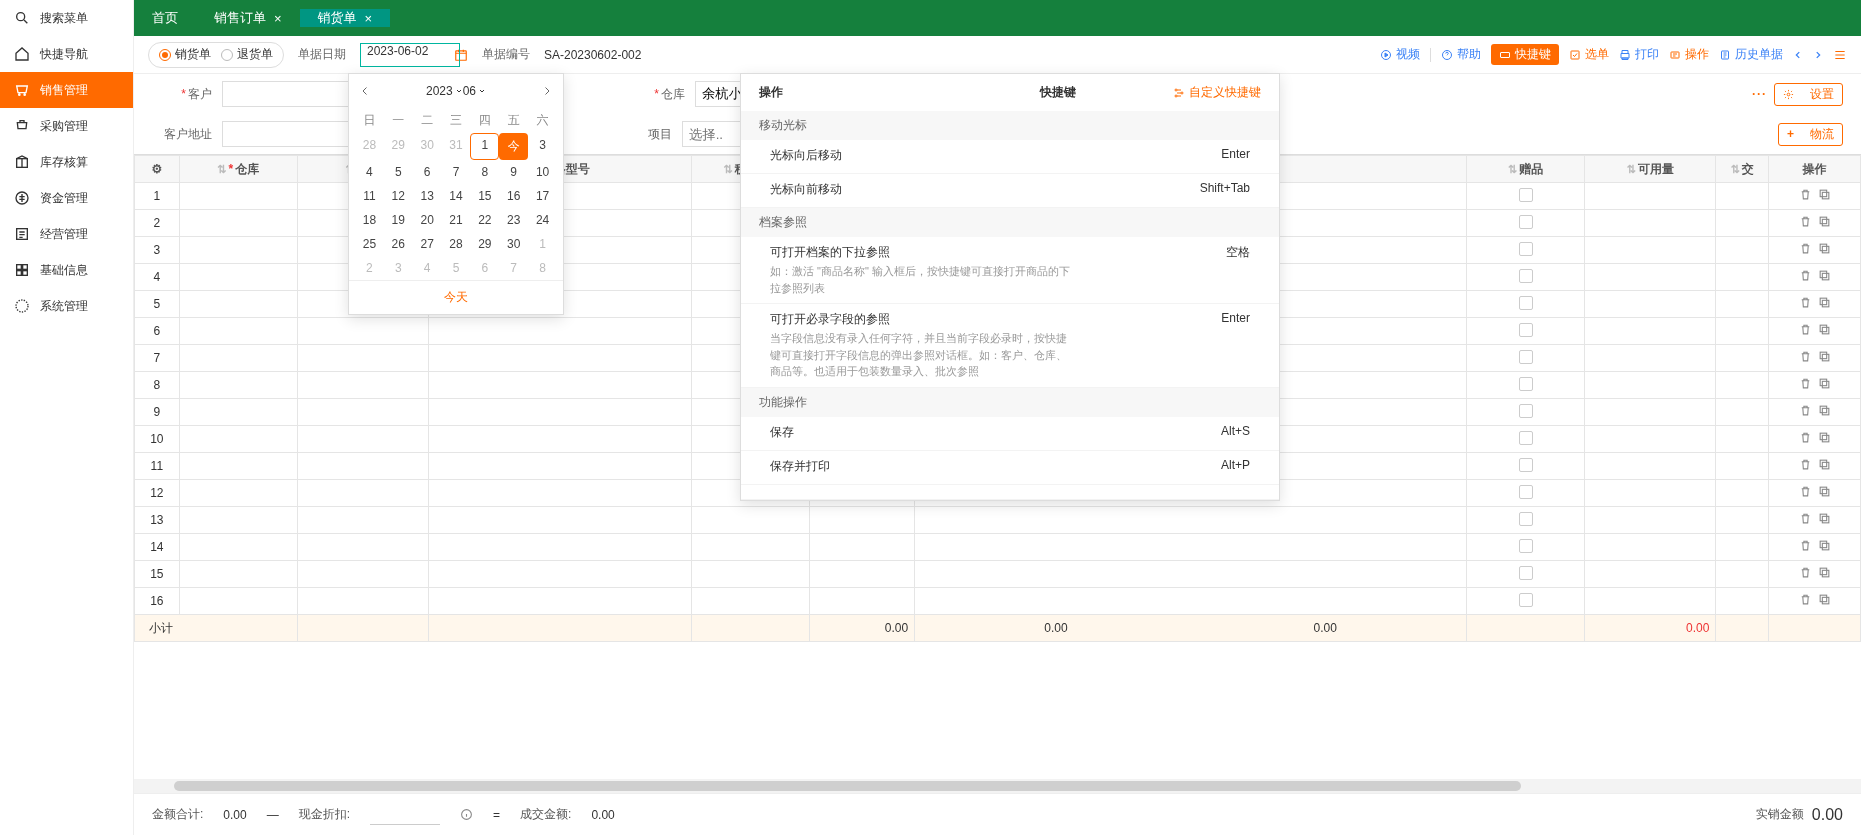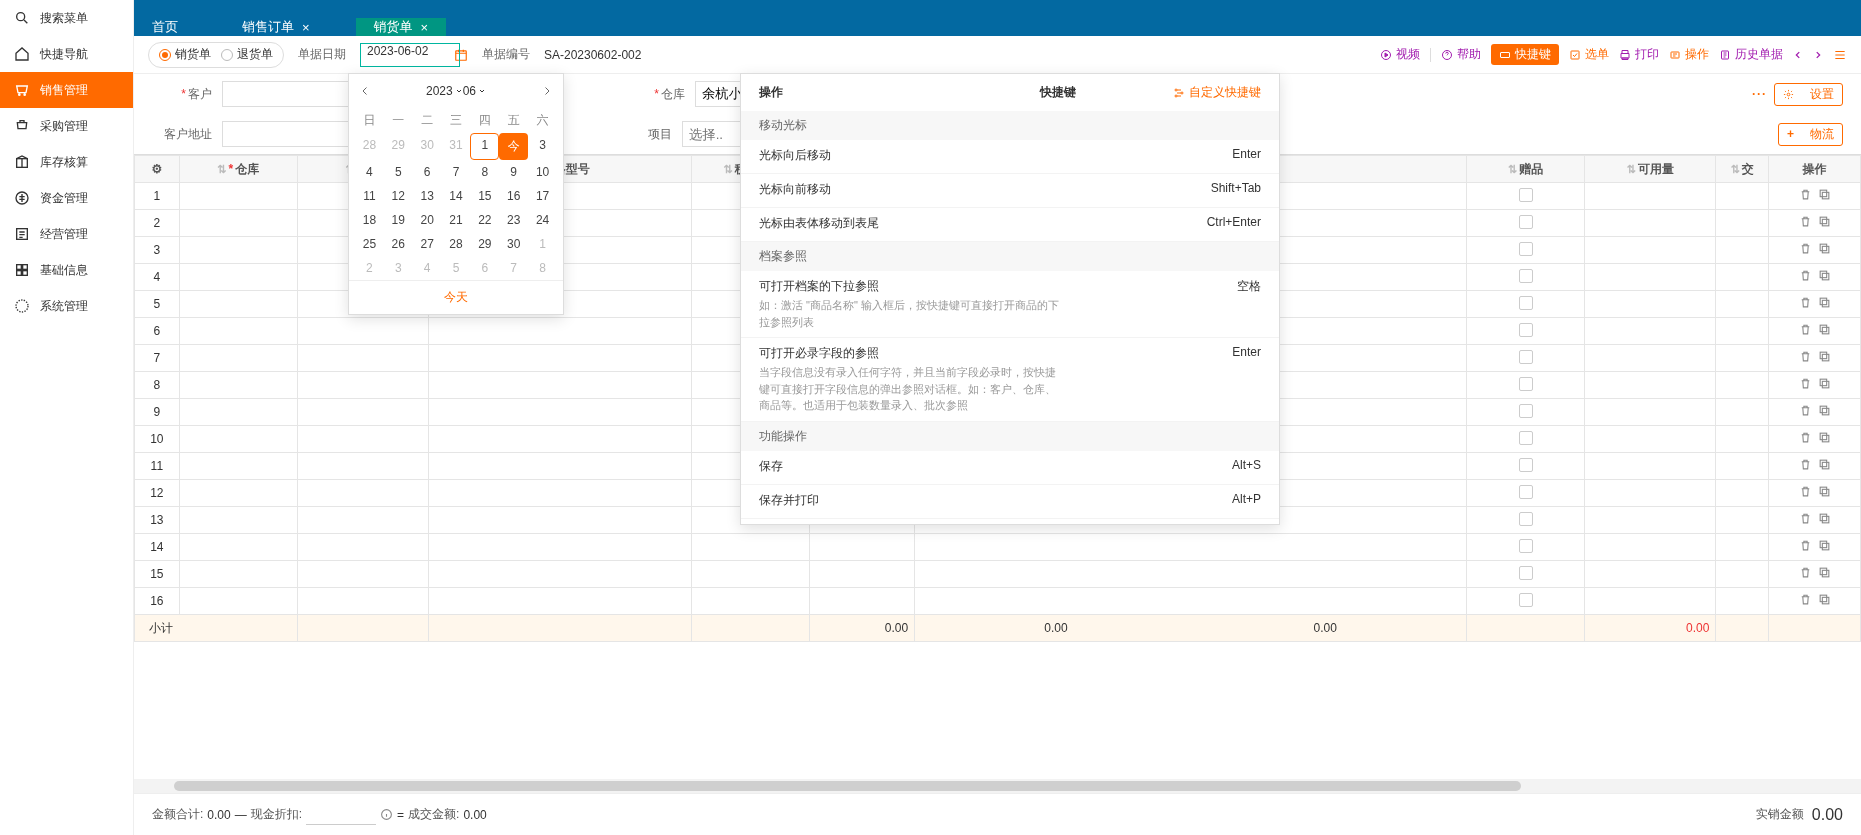--- a/index.html
+++ b/index.html
@@ -11,38 +11,38 @@
 .sidebar { width: 134px; background: #fff; border-right: 1px solid #eee; }
 .sidebar-item { display: flex; align-items: center; gap: 10px; height: 36px; padding: 0 14px; color: #333; cursor: pointer; }
 .sidebar-item.active { background: #ff6a00; color: #fff; }
 .sidebar-icon { width: 16px; height: 16px; display: inline-flex; align-items: center; justify-content: center; }
 .sidebar-icon svg { width: 16px; height: 16px; }
 
 
 .main { flex: 1; display: flex; flex-direction: column; min-width: 0; }
 
 
-.tabstrip { height: 36px; background: #0369a1; display: flex; align-items: flex-end; gap: 28px; }
+.tabstrip { height: 36px; background: #15803d; display: flex; align-items: center; }
 .tab { display: flex; align-items: center; gap: 8px; padding: 0 18px; color: #fff; cursor: pointer; font-size: 13px; }
 .tab.active { background: #009682; }
 .tab .close { font-size: 13px; cursor: pointer; }
 
 
 .docbar { height: 38px; border-bottom: 1px solid #eee; display: flex; align-items: center; padding: 0 14px; gap: 14px; font-size: 12px; background: #fff; position: relative; }
 .doc-left { display: flex; align-items: center; gap: 14px; }
 .doc-type { display: flex; align-items: center; gap: 10px; border: 1px solid #ddd; border-radius: 14px; padding: 2px 10px; height: 26px; }
 .radio { display: inline-flex; align-items: center; gap: 4px; cursor: pointer; }
 .radio-dot { width: 12px; height: 12px; border: 1px solid #bbb; border-radius: 50%; display: inline-flex; align-items: center; justify-content: center; }
 .radio.sel .radio-dot { border-color: #ff6a00; }
 .radio.sel .radio-dot::after { content: ""; width: 6px; height: 6px; background: #ff6a00; border-radius: 50%; }
 .field-label { color: #666; }
 .date-input { border: 1px solid #00b6a0; height: 24px; padding: 0 24px 0 6px; width: 100px; position: relative; color: #333; }
 .cal-icon { color: #ff6a00; margin-left: -20px; }
 .doc-right { margin-left: auto; display: flex; align-items: center; gap: 10px; }
-.tool-link { display: inline-flex; align-items: center; gap: 4px; color: #a21caf; cursor: pointer; }
+.tool-link { display: inline-flex; align-items: center; gap: 4px; color: #3b82f6; cursor: pointer; }
 .tool-link.orange { color: #ff6a00; }
 .btn-orange { background: #ff6a00; color: #fff; border-radius: 3px; padding: 2px 8px; display: inline-flex; align-items: center; gap: 4px; cursor: pointer; }
 .divider-v { width: 1px; height: 14px; background: #ddd; }
 
 
 .formrow { height: 40px; display: flex; align-items: center; padding: 0 18px; gap: 10px; font-size: 12px; position: relative; }
 .req { color: #e33; margin-right: 2px; }
 .form-label { color: #666; width: 60px; text-align: right; }
 .form-input, .form-select { border: 1px solid #ddd; height: 26px; padding: 0 6px; width: 160px; }
 .action-dots { color: #ff6a00; cursor: pointer; font-weight: bold; letter-spacing: 1px; padding: 0 4px; }
@@ -61,21 +61,21 @@
 tr.subtotal td { background: #fff7ec; font-weight: 500; }
 tr.subtotal td:first-child { text-align: left; padding-left: 14px; }
 .num-right { text-align: right; }
 .num-red { color: #e33; }
 .checkbox-box { width: 14px; height: 14px; border: 1px solid #ccc; border-radius: 2px; display: inline-block; }
 
 .hscroll { height: 14px; background: #f3f3f3; position: relative; }
 .hscroll-thumb { position: absolute; top: 2px; left: 40px; width: 78%; height: 10px; background: #cfcfcf; border-radius: 5px; }
 
 
-.footer { height: 42px; border-top: 1px solid #eee; display: flex; align-items: center; padding: 0 18px; gap: 4px; font-size: 12px; color: #333; }
+.footer { height: 42px; border-top: 1px solid #eee; display: flex; align-items: center; padding: 0 18px; gap: 20px; font-size: 12px; color: #333; }
 .footer .lbl { color: #555; }
 .footer .val { font-weight: 500; }
 .underline-input { border: none; border-bottom: 1px solid #ccc; width: 70px; height: 20px; }
 .footer-right { margin-left: auto; display: flex; align-items: center; gap: 8px; }
 
 
 .calendar { position: absolute; top: 73px; left: 348px; z-index: 50; width: 216px; background: #fff; border: 1px solid #ddd; box-shadow: 0 4px 14px rgba(0,0,0,.12); }
 .cal-head { height: 34px; display: flex; align-items: center; justify-content: space-between; padding: 0 10px; }
 .cal-nav { cursor: pointer; color: #666; font-size: 14px; }
 .cal-title { display: flex; }
@@ -87,21 +87,21 @@
 .cal-grid .day.today { background: #ff6a00; color: #fff; border-radius: 4px; }
 .cal-grid .day.sel { border: 1px solid #ff6a00; border-radius: 4px; padding: 4px 0; }
 .cal-foot { text-align: center; padding: 8px 0; color: #ff6a00; cursor: pointer; border-top: 1px solid #eee; }
 
 
 .shortcut-panel { position: absolute; top: 73px; left: 740px; z-index: 50; width: 540px; max-height: 452px; background: #fff; border: 1px solid #ddd; box-shadow: 0 4px 14px rgba(0,0,0,.12); overflow-y: auto; }
 .sp-head { display: flex; justify-content: space-between; align-items: center; padding: 10px 18px; }
 .sp-head .t1 { font-weight: 600; }
 .sp-head .custom { color: #ff6a00; display: inline-flex; align-items: center; gap: 4px; cursor: pointer; }
 .sp-section { background: #f7f7f7; padding: 6px 18px; color: #666; }
-.sp-row { display: flex; justify-content: space-between; padding: 7px 18px; border-bottom: 1px solid #f3f3f3; }
+.sp-row { display: flex; justify-content: space-between; padding: 7px 29px; border-bottom: 1px solid #f3f3f3; }
 .sp-row .desc { max-width: 300px; color: #999; font-size: 11px; line-height: 1.5; }
 .sp-row .name { color: #333; margin-bottom: 2px; }
 
 svg { display: block; }
 </style>
 </head>
 <body>
 
 <div class="app">
 
@@ -898,26 +898,20 @@
           <div class="name">光标向后移动</div>
         </div>
         <div>Enter</div>
       </div>
       <div class="sp-row">
         <div>
           <div class="name">光标向前移动</div>
         </div>
         <div>Shift+Tab</div>
       </div>
-      <div class="sp-row">
-        <div>
-          <div class="name">光标由表体移动到表尾</div>
-        </div>
-        <div>Ctrl+Enter</div>
-      </div>
       <div class="sp-section">档案参照</div>
       <div class="sp-row">
         <div>
           <div class="name">可打开档案的下拉参照</div>
           <div class="desc">如：激活 "商品名称" 输入框后，按快捷键可直接打开商品的下拉参照列表</div>
         </div>
         <div>空格</div>
       </div>
       <div class="sp-row">
         <div>

